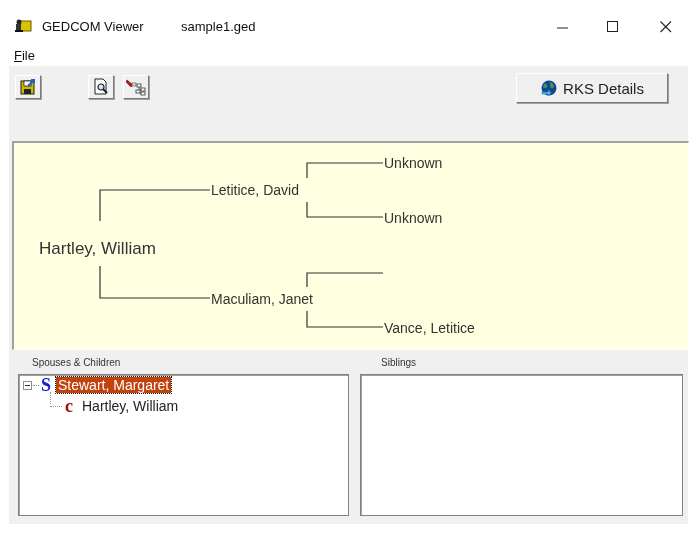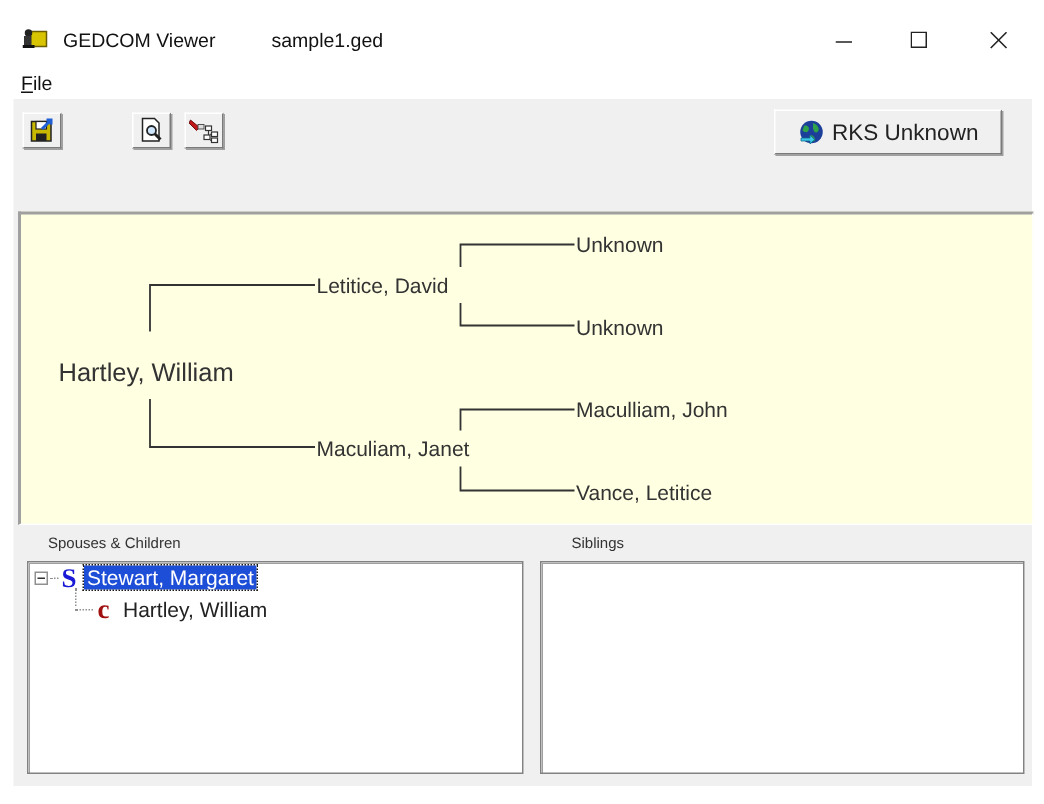--- a/index.html
+++ b/index.html
@@ -43,21 +43,21 @@
   .group-label { position: absolute; font-size: 10px; color: #333; }
   .list-box { position: absolute; background: #fff; border: 1px solid #828282; box-shadow: inset 1px 1px 0 #a0a0a0; }
 
   .tree-row { position: absolute; display: flex; align-items: center; white-space: nowrap; }
   .expander { width: 9px; height: 9px; border: 1px solid #909090; background: #fff; position: relative; margin-right: 1px; cursor: pointer; }
   .expander::after { content: ""; position: absolute; left: 1px; top: 3px; width: 5px; height: 1px; background: #333; }
   .dots-h { width: 8px; border-top: 1px dotted #909090; height: 0; }
   .tag-s { font-family: "Liberation Serif", "DejaVu Serif", serif; font-weight: bold; font-size: 18px; color: #1a1ad6; width: 14px; text-align: center; line-height: 16px; }
   .tag-c { font-family: "Liberation Serif", "DejaVu Serif", serif; font-weight: bold; font-size: 18px; color: #a01010; width: 14px; text-align: center; line-height: 16px; }
   .item-label { font-size: 14px; color: #222; padding: 0 2px; margin-left: 5px; cursor: pointer; }
-  .item-label.selected { background: #1d4ed8; color: #fff; outline: 1px dotted #1a1a1a; }
+  .item-label.selected { background: #c2410c; color: #fff; outline: 1px dotted #1a1a1a; }
 </style>
 </head>
 <body>
 
 <div class="titlebar">
   <span class="app-icon">
     <svg width="17" height="15" viewBox="0 0 17 15">
       <rect x="4" y="3" width="12" height="10" fill="#d8c400" stroke="#6b5d00" stroke-width="1"></rect>
       <circle cx="4" cy="4" r="2.5" fill="#222"></circle>
       <rect x="1" y="6" width="5" height="8" fill="#333"></rect>
@@ -120,21 +120,21 @@
   </div>
 
   <div class="rks-btn">
     <svg width="18" height="18" viewBox="0 0 18 18">
       <circle cx="9" cy="9" r="7.5" fill="#1c3f9a"></circle>
       <path d="M4 5 C6 4 8 6 7 8 C6 10 4 9 3 8 Z" fill="#2fa34a"></path>
       <path d="M10 3 C13 4 15 7 13 9 C11 10 10 8 10 6 Z" fill="#2fa34a"></path>
       <path d="M8 11 C10 11 12 13 11 15 C9 16 7 14 8 11 Z" fill="#2fa34a"></path>
       <path d="M2 13 L8 13 L8 11 L11 14 L8 17 L8 15 L2 15 Z" fill="#3ec6e8" stroke="#0a6a8a" stroke-width="0.5"></path>
     </svg>
-    <span>RKS Unknown</span>
+    <span>RKS Details</span>
   </div>
 
 
   <div class="tree-panel">
     <svg class="tree-svg" width="675" height="207">
       <g stroke="#333" stroke-width="1.2" fill="none">
 
         <path d="M86 78 L86 47 L196 47"></path>
 
         <path d="M86 123 L86 155 L196 155"></path>
@@ -144,21 +144,20 @@
 
         <path d="M293 144 L293 130 L369 130"></path>
         <path d="M293 168 L293 184 L369 184"></path>
       </g>
     </svg>
     <span class="tnode root" style="left:25px; top:96px;">Hartley, William</span>
     <span class="tnode" style="left:197px; top:39px;">Letitice, David</span>
     <span class="tnode" style="left:197px; top:148px;">Maculiam, Janet</span>
     <span class="tnode" style="left:370px; top:12px;">Unknown</span>
     <span class="tnode" style="left:370px; top:67px;">Unknown</span>
-    <span class="tnode" style="left:370px; top:122px;">Maculliam, John</span>
     <span class="tnode" style="left:370px; top:177px;">Vance, Letitice</span>
   </div>
 
   <span class="group-label" style="left:23px; top:291px;">Spouses &amp; Children</span>
   <div class="list-box" style="left:9px; top:308px; width:331px; height:142px;">
     <div class="tree-row" style="left:4px; top:2px;">
       <span class="expander"></span>
       <span class="dots-h" style="width:6px;"></span>
       <span class="tag-s">S</span>
       <span class="item-label selected" style="margin-left:3px;">Stewart, Margaret</span>

